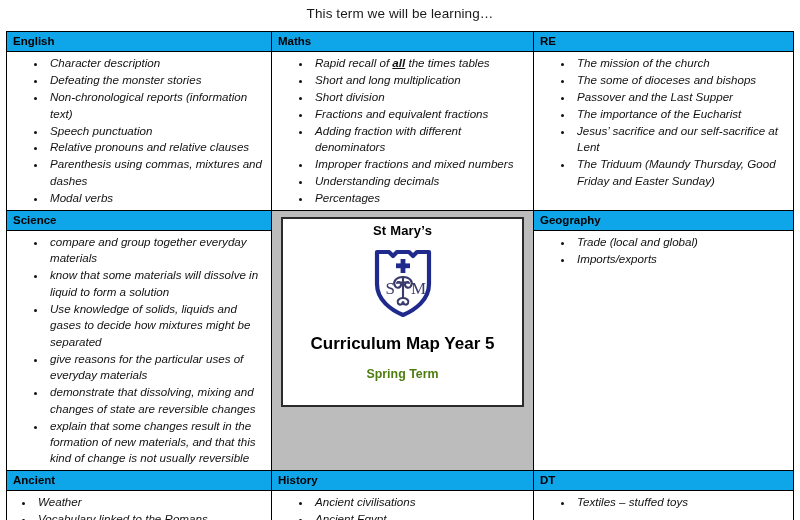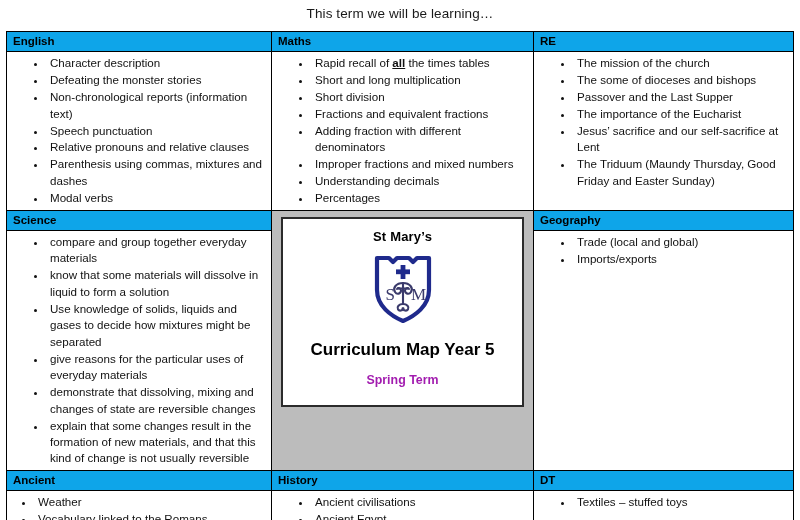--- a/index.html
+++ b/index.html
@@ -55,20 +55,21 @@
     border-bottom: 1.4px solid #000000;
     color: #000000;
   }
   .cell-body {
     padding: 0;
   }
   ul.topics {
     margin: 3px 0 3px 0;
     padding: 0 6px 0 40px;
     list-style-type: disc;
+    font-style: italic;
   }
   ul.topics.tight {
     padding-left: 28px;
   }
   ul.topics li {
     font-size: 11.6px;
     line-height: 1.42;
     margin: 0 0 0.5px 0;
     padding-left: 3px;
     color: #111111;
@@ -94,42 +95,42 @@
   .crest-inner {
     background: #ffffff;
     border: 2px solid #2b2b2b;
     margin: 6px 9px 26px 9px;
     height: 190px;
     box-sizing: border-box;
     display: flex;
     flex-direction: column;
     align-items: center;
     justify-content: flex-start;
-    padding-top: 10px;
+    padding-top: 4px;
   }
   .school-name {
     font-size: 13px;
     font-weight: bold;
     color: #000000;
     letter-spacing: 0.2px;
   }
   .crest-logo {
     margin: 8px 0 6px 0;
   }
   .map-title {
     font-size: 17px;
     font-weight: bold;
     margin-top: 6px;
     color: #000000;
   }
   .term-title {
     font-size: 12.4px;
     font-weight: bold;
     margin-top: 13px;
-    color: #a21caf;
+    color: #4d7c0f;
   }
 </style>
 </head>
 <body>
 
 <div class="page">
 
   <div class="doc-title">This term we will be learning…</div>
 
   <table class="curriculum">

